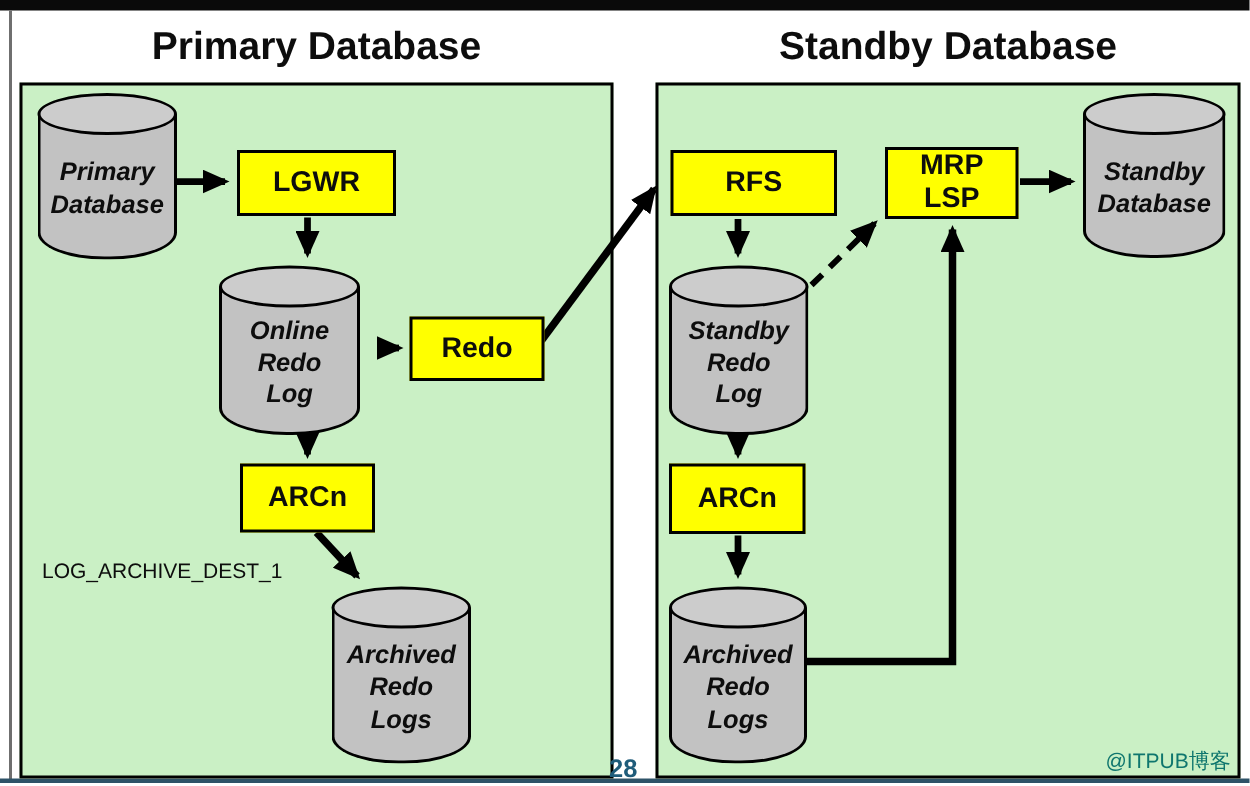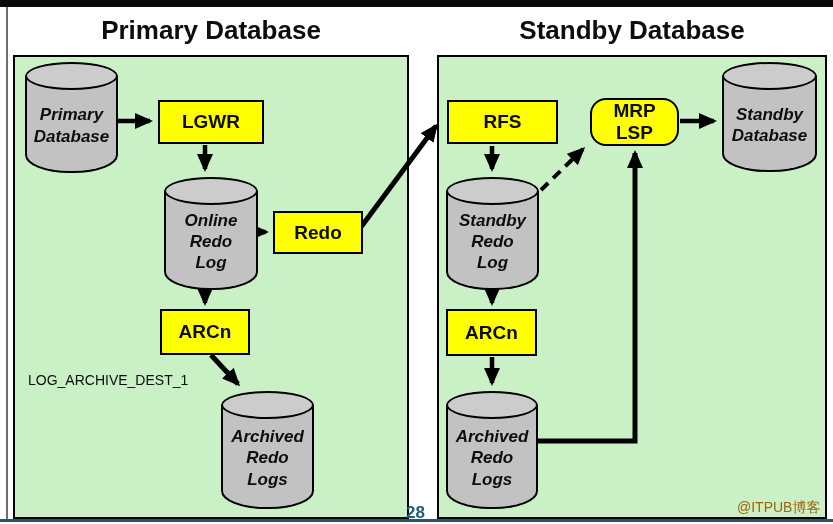--- a/index.html
+++ b/index.html
@@ -48,21 +48,21 @@
     z-index:4;font-weight:normal;font-size:14px;color:#0d0d0d;white-space:nowrap;
   }
   .page-number{
     z-index:6;font-weight:bold;font-size:17px;color:#1f5c7a;line-height:1;
   }
   .footer-fragment{
     z-index:6;font-weight:bold;font-size:13px;color:#2e5368;line-height:1;
     width:52px;height:7px;overflow:hidden;letter-spacing:2px;
   }
   .watermark{
-    z-index:6;font-size:14px;color:#a16207;white-space:nowrap;
+    z-index:6;font-size:14px;color:#0f766e;white-space:nowrap;
   }
   
   svg.arrows{position:absolute;left:0;top:0;z-index:2;pointer-events:none;}
 </style>
 </head>
 <body>
 
 <div class="abs top-bar"></div>
 <div class="abs left-rule"></div>
 <div class="abs bottom-rule"></div>
@@ -95,21 +95,21 @@
 
 <div class="abs cyl" style="left:25px;top:62px;width:93px;height:111px;">
   <div class="cyl-top"></div>
   <div class="cyl-body"></div>
   <div class="cyl-label">Primary
 Database</div>
 </div>
 
 <div class="abs pbox" style="left:158px;top:100px;width:106px;height:44px;text-align:center;">LGWR</div>
 
-<div class="abs cyl" style="left:164px;top:177px;width:94px;height:113px;">
+<div class="abs cyl" style="left:146px;top:177px;width:94px;height:113px;">
   <div class="cyl-top"></div>
   <div class="cyl-body"></div>
   <div class="cyl-label">Online
 Redo
 Log</div>
 </div>
 
 <div class="abs pbox" style="left:273px;top:211px;width:90px;height:43px;">Redo</div>
 
 <div class="abs pbox" style="left:160px;top:309px;width:90px;height:46px;">ARCn</div>
@@ -119,21 +119,21 @@
 <div class="abs cyl" style="left:221px;top:391px;width:93px;height:118px;">
   <div class="cyl-top"></div>
   <div class="cyl-body"></div>
   <div class="cyl-label">Archived
 Redo
 Logs</div>
 </div>
 
 <div class="abs pbox" style="left:447px;top:100px;width:111px;height:44px;">RFS</div>
 
-<div class="abs pbox" style="left:590px;top:98px;width:89px;height:48px;border-radius:16px;">MRP
+<div class="abs pbox" style="left:590px;top:98px;width:89px;height:48px;">MRP
 LSP</div>
 
 <div class="abs cyl" style="left:446px;top:177px;width:93px;height:113px;">
   <div class="cyl-top"></div>
   <div class="cyl-body"></div>
   <div class="cyl-label">Standby
 Redo
 Log</div>
 </div>
 

